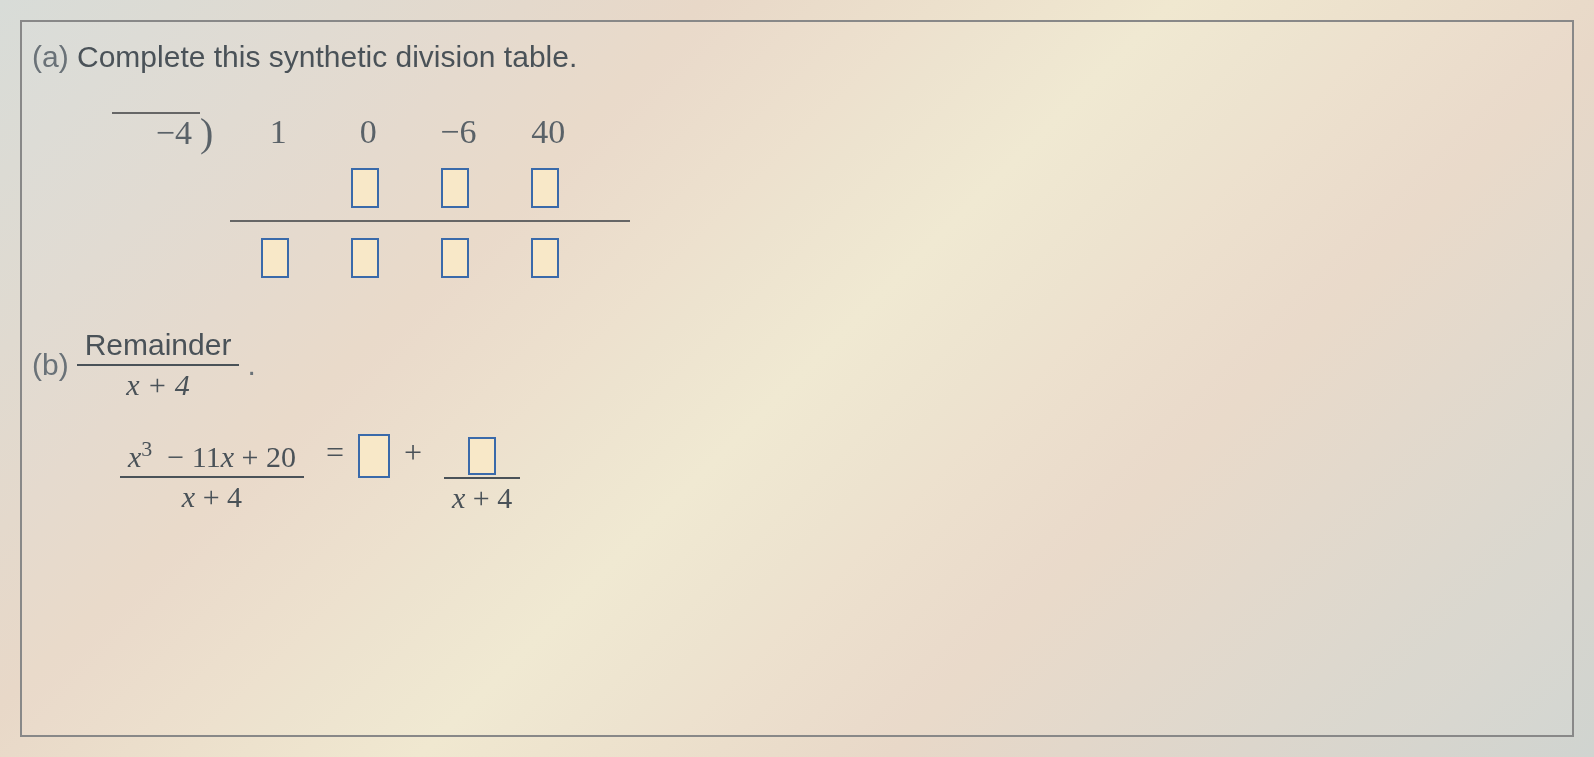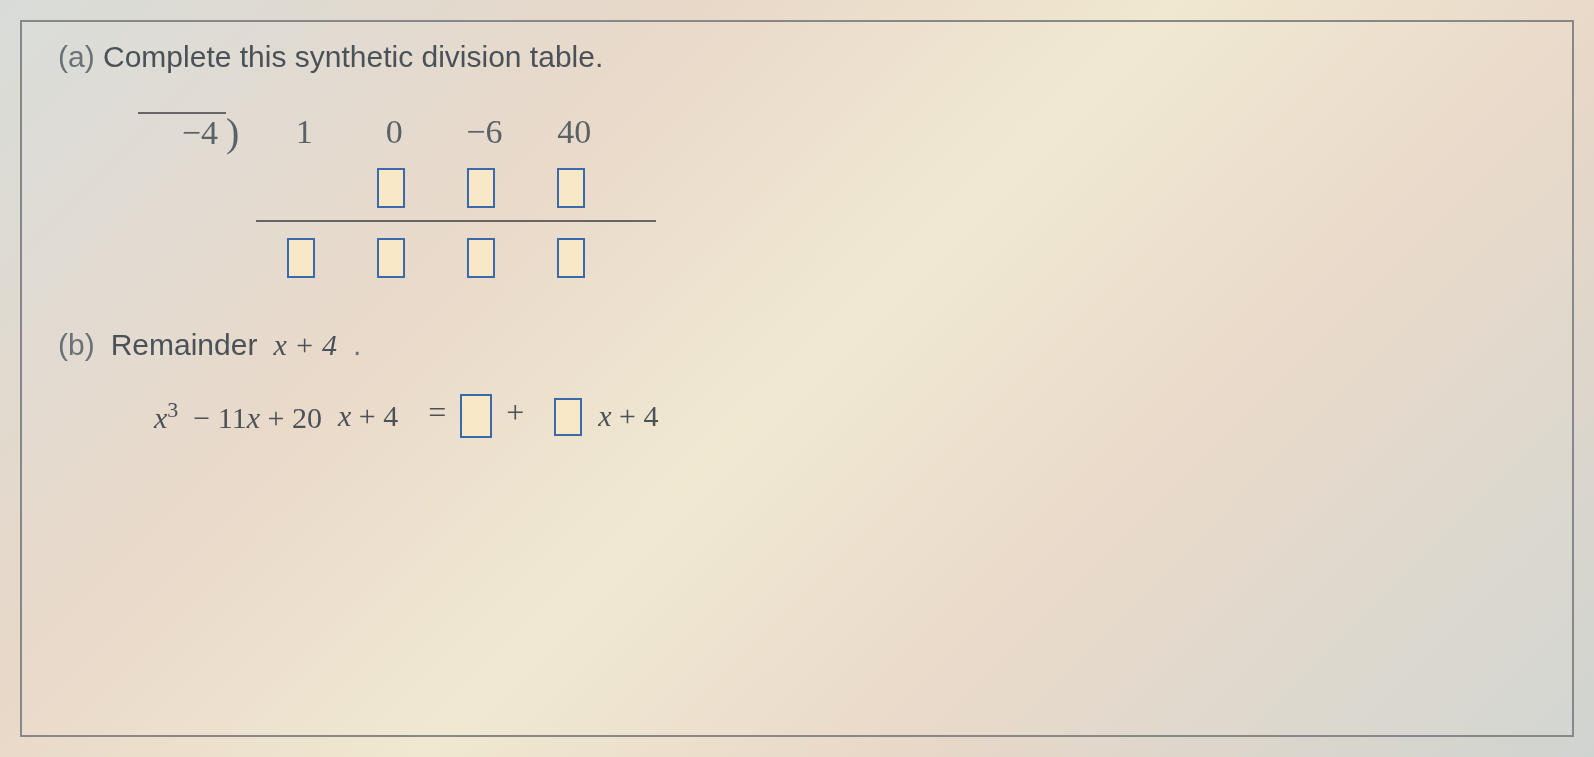--- a/index.html
+++ b/index.html
@@ -7,21 +7,21 @@
     padding: 20px;
     font-family: Arial, sans-serif;
     background: linear-gradient(135deg, #d8dcd8 0%, #e8d8c8 30%, #f0e8d0 50%, #e8d8c8 70%, #d0d4d0 100%);
     width: 1594px;
     height: 757px;
     box-sizing: border-box;
     color: #4a5258;
   }
   .container {
     border: 2px solid #888;
-    padding: 18px 36px;
+    padding: 18px 10px;
     height: 100%;
     box-sizing: border-box;
     background: rgba(255,255,255,0.05);
   }
   .part-label {
     font-size: 30px;
     color: #6a7278;
   }
   .prompt-text {
     font-size: 30px;
@@ -78,20 +78,21 @@
   .part-b-row {
     display: flex;
     align-items: center;
     font-size: 30px;
     color: #6a7278;
     margin-top: 20px;
     flex-wrap: nowrap;
   }
   .frac {
     display: inline-flex;
+    flex-direction: column;
     align-items: center;
     vertical-align: middle;
     margin: 0 8px;
   }
   .frac-top, .frac-bot {
     padding: 2px 8px;
     font-size: 30px;
     color: #4a5258;
     white-space: nowrap;
   }

